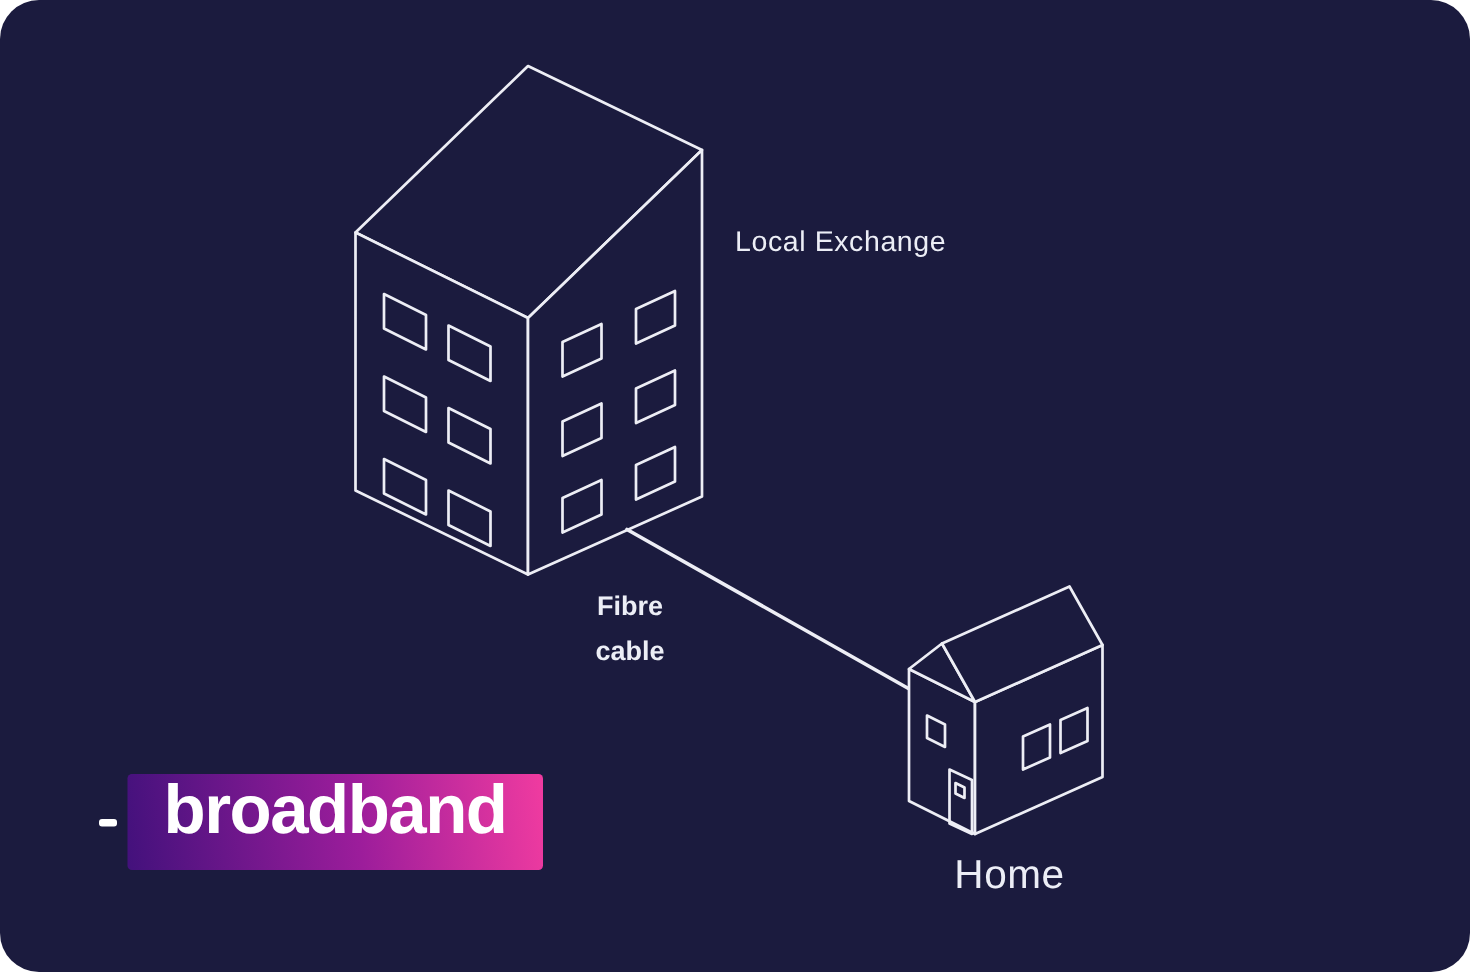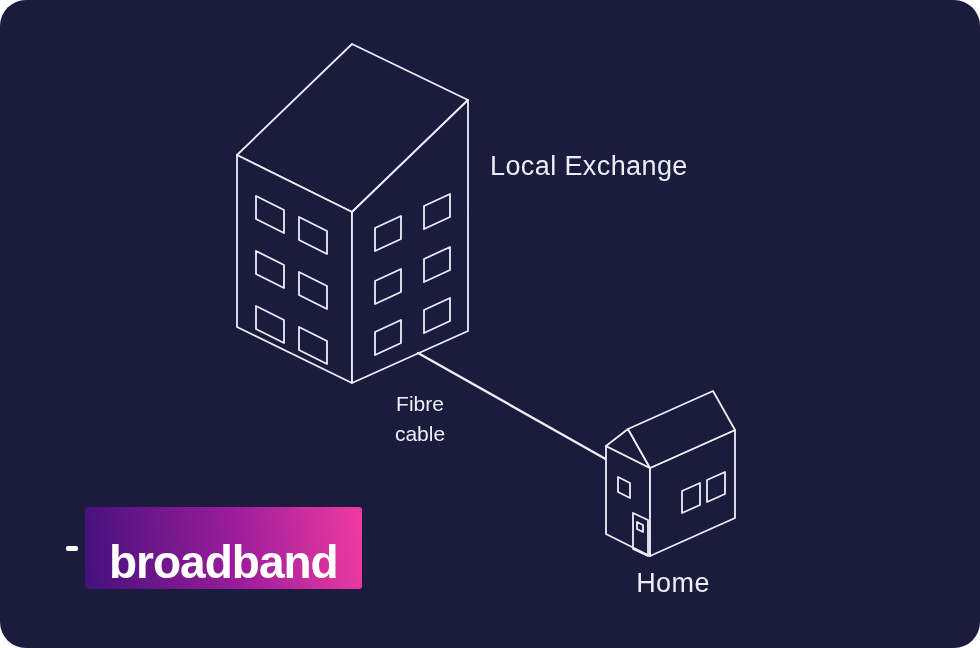--- a/index.html
+++ b/index.html
@@ -31,22 +31,22 @@
   .cable {
     stroke: var(--line, #edeef5);
     stroke-width: 2.4;
     stroke-linecap: round;
   }
 
   .label {
     position: absolute;
     color: var(--text, #eceef6);
   }
-  .label-exchange { left: 490px; top: 151px; font-size: 27px; font-weight: 400; letter-spacing: 0.4px; }
-  .label-fibre    { left: 355px; top: 389px; width: 130px; text-align: center; font-size: 21px; font-weight: 400; line-height: 30px; }
+  .label-exchange { left: 490px; top: 151px; font-size: 19px; font-weight: 400; letter-spacing: 0.4px; }
+  .label-fibre    { left: 355px; top: 389px; width: 130px; text-align: center; font-size: 18px; font-weight: 700; line-height: 30px; }
   .label-home     { left: 608px; top: 568px; width: 130px; text-align: center; font-size: 27px; font-weight: 400; letter-spacing: 0.4px; }
 
   .logo {
     position: absolute;
     left: 64px;
     top: 514px;
     height: 68px;
     display: flex;
     align-items: center;
     gap: 5px;
@@ -72,22 +72,22 @@
   .logo-dash {
     display: inline-block;
     width: 12px;
     height: 5px;
     border-radius: 2px;
     background: #ffffff;
     margin: 0 2px;
   }
   .broadband-box {
     display: flex;
-    align-items: flex-end;
-    height: 82px;
+    align-items: flex-start;
+    height: 64px;
     padding: 0 24px 4px 24px;
     border-radius: 3px;
     background: linear-gradient(83deg,
       var(--badge-gradient-start, #43117c) 0%,
       var(--badge-gradient-mid, #9c1d9b) 55%,
       var(--badge-gradient-end, #f03ba0) 100%);
   }
   .broadband-text {
     color: #ffffff;
     font-size: 46px;

